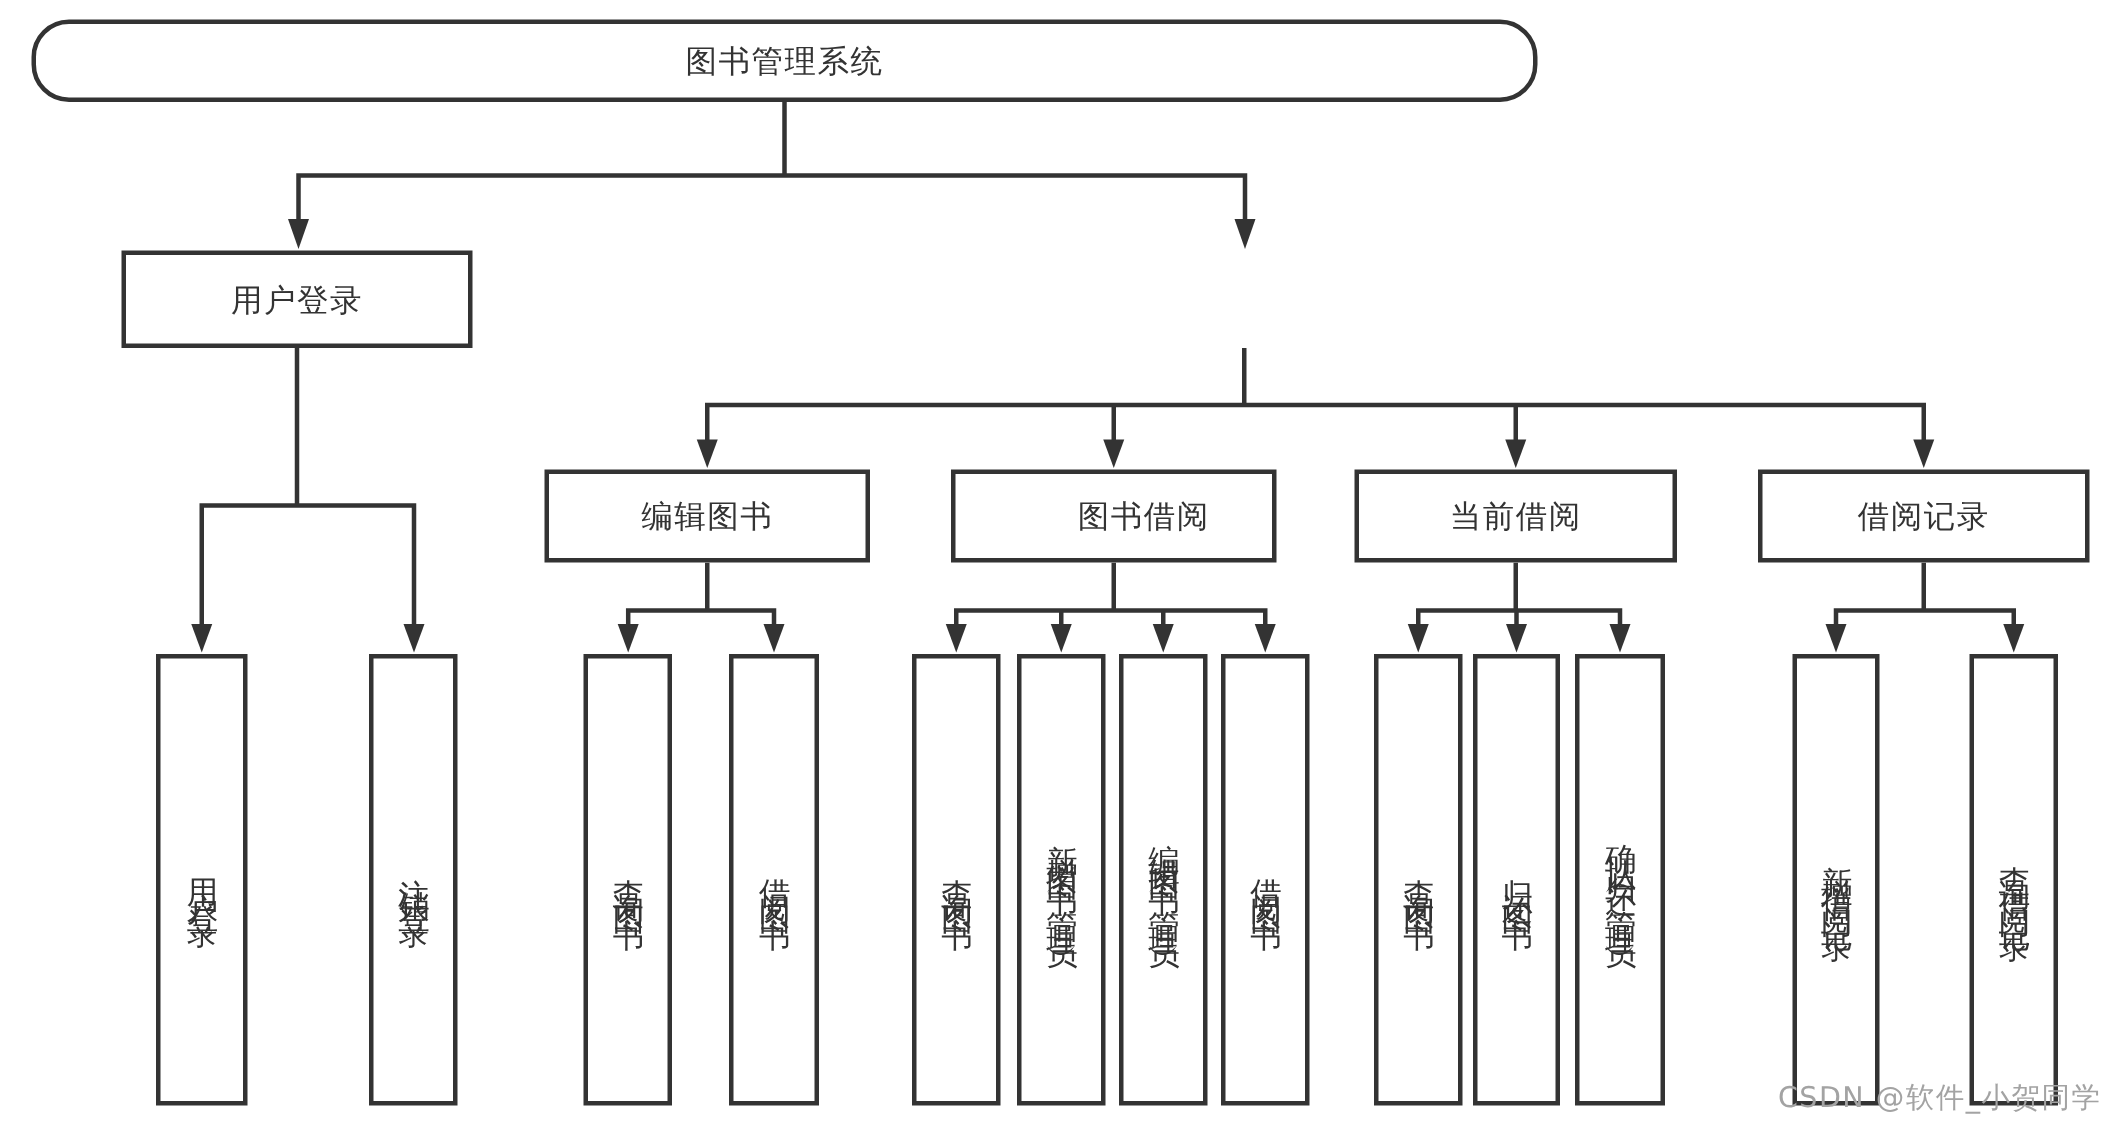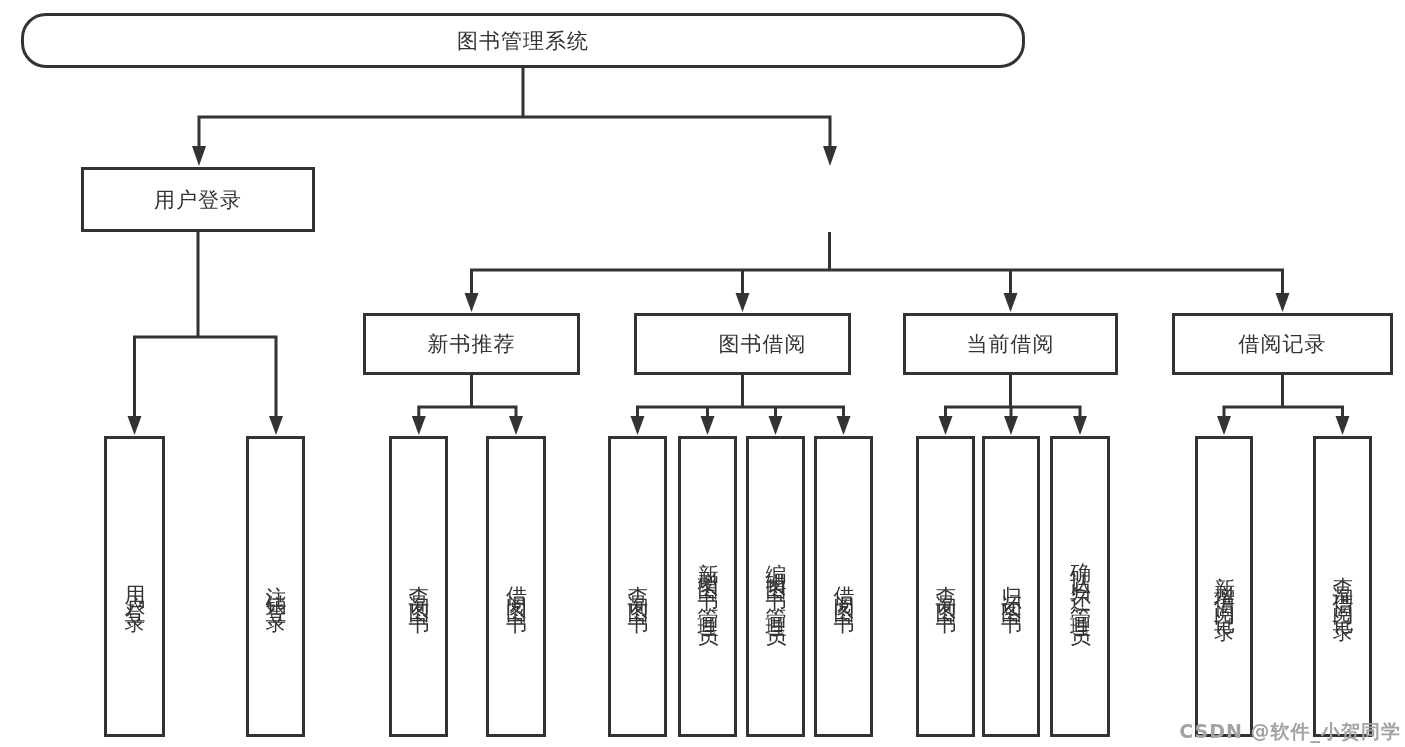--- a/index.html
+++ b/index.html
@@ -13,21 +13,21 @@
     display:flex;align-items:center;justify-content:center;text-align:center;
     font-size:21px;color:#333333;letter-spacing:1px;
   }
   .node.vtext{
     writing-mode:vertical-rl;text-orientation:mixed;letter-spacing:9px;line-height:1;
     font-size:21px;padding:4px 0;
   }
   .node.vtext span{display:inline-block;}
   .watermark{
     position:absolute;right:4px;bottom:2px;font-size:19px;color:#a3a3a3;
-    letter-spacing:1px;z-index:5;white-space:nowrap;font-weight:bold;
+    letter-spacing:1px;z-index:5;white-space:nowrap;
   }
 </style>
 </head>
 <body>
 
 <div class="stage">
 
   <svg class="connectors" viewBox="0 0 1405 747" xmlns="http://www.w3.org/2000/svg">
     <g stroke="#333333" stroke-width="3" fill="none">
 
@@ -77,21 +77,21 @@
 
   <div class="node" style="left:21px;top:13px;width:1004px;height:55px;border-radius:25px;">
     <span>图书管理系统</span>
   </div>
 
   <div class="node" style="left:81px;top:167px;width:234px;height:65px;">
     <span>用户登录</span>
   </div>
 
   <div class="node" style="left:363px;top:313px;width:217px;height:62px;">
-    <span>新书推荐</span>
+    <span>编辑图书</span>
   </div>
   <div class="node" style="left:634px;top:313px;width:217px;height:62px;padding-left:40px;">
     <span>图书借阅</span>
   </div>
   <div class="node" style="left:903px;top:313px;width:215px;height:62px;font-family:Liberation Serif, serif;">
     <span>当前借阅</span>
   </div>
   <div class="node" style="left:1172px;top:313px;width:221px;height:62px;">
     <span>借阅记录</span>
   </div>

